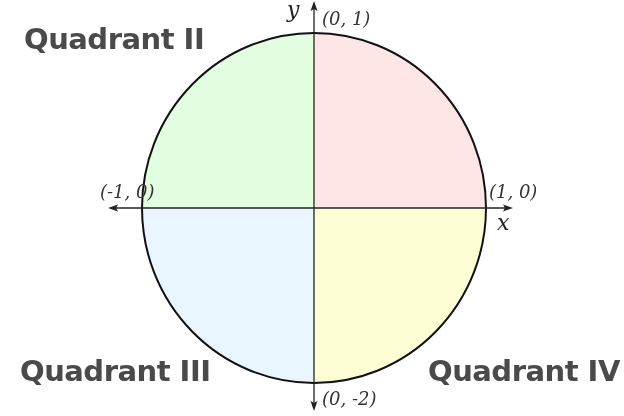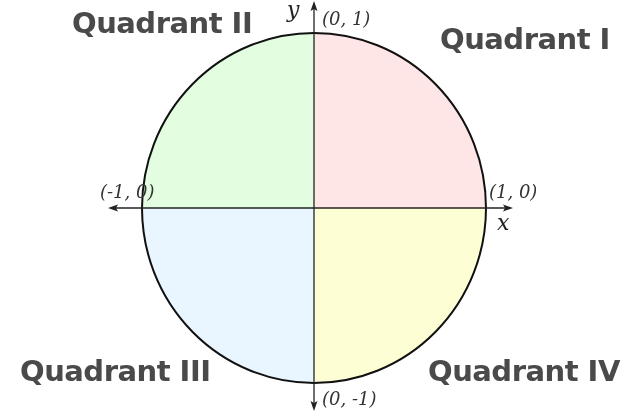--- a/index.html
+++ b/index.html
@@ -50,25 +50,24 @@
 
     <line x1="115" y1="208" x2="506" y2="208" stroke="#222" stroke-width="1.3"></line>
     <polygon points="108,208 118,204.5 116,208 118,211.5" fill="#222"></polygon>
     <polygon points="513,208 503,204.5 505,208 503,211.5" fill="#222"></polygon>
 
     <line x1="314" y1="8" x2="314" y2="404" stroke="#222" stroke-width="1.3"></line>
     <polygon points="314,1 310.5,11 314,9 317.5,11" fill="#222"></polygon>
     <polygon points="314,411 310.5,401 314,403 317.5,401" fill="#222"></polygon>
   </svg>
 
-  <div class="qlabel" style="left:24px; top:6px;margin-left:48px;">Quadrant II</div>
-  <div class="qlabel" style="left:440px; top:22px;">Quadrant I</div>
+  <div class="qlabel" style="left:24px; top:22px;">Quadrant II</div>
   <div class="qlabel" style="left:428px; top:354px;">Quadrant IV</div>
   <div class="qlabel" style="left:20px; top:354px;">Quadrant III</div>
 
   <div class="axislbl" style="left:287px; top:-3px;">y</div>
   <div class="axislbl" style="left:497px; top:210px;">x</div>
 
   <div class="coord" style="left:322px; top:8px;">(0, 1)</div>
-  <div class="coord" style="left:322px; top:388px;">(0, -1)</div>
+  <div class="coord" style="left:322px; top:388px;">(0, -2)</div>
   <div class="coord" style="left:100px; top:181px;">(-1, 0)</div>
   <div class="coord" style="left:489px; top:181px;">(1, 0)</div>
 </div>
 
 </body></html>

